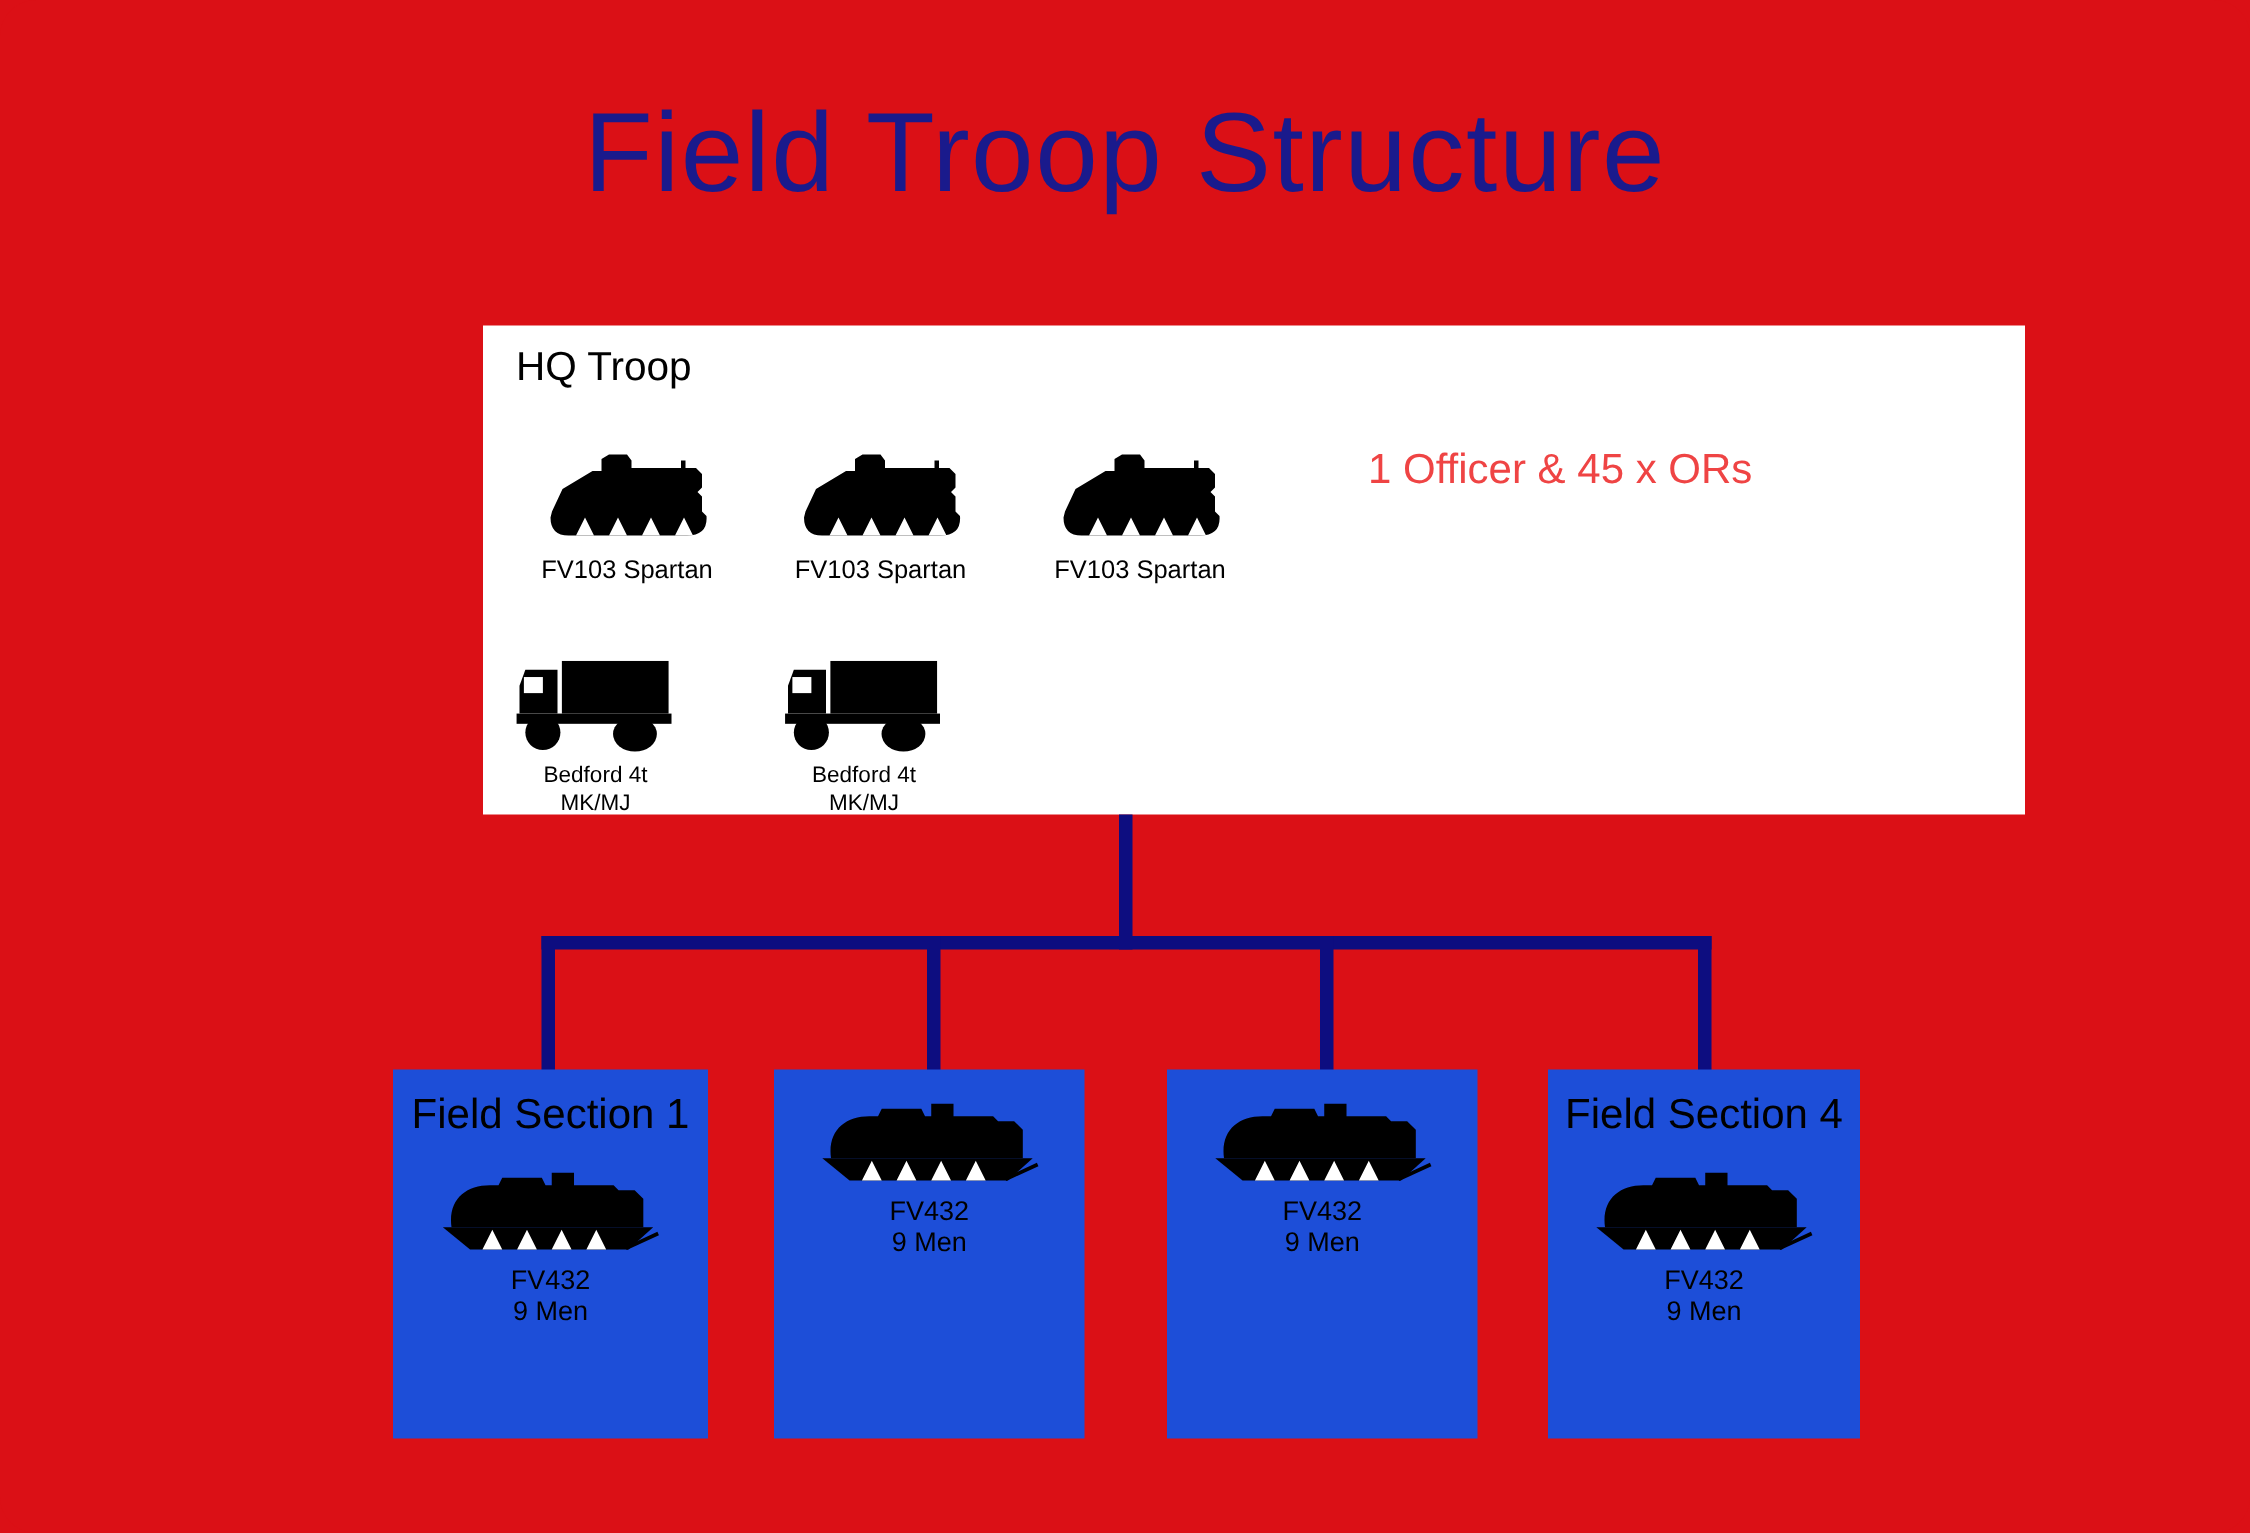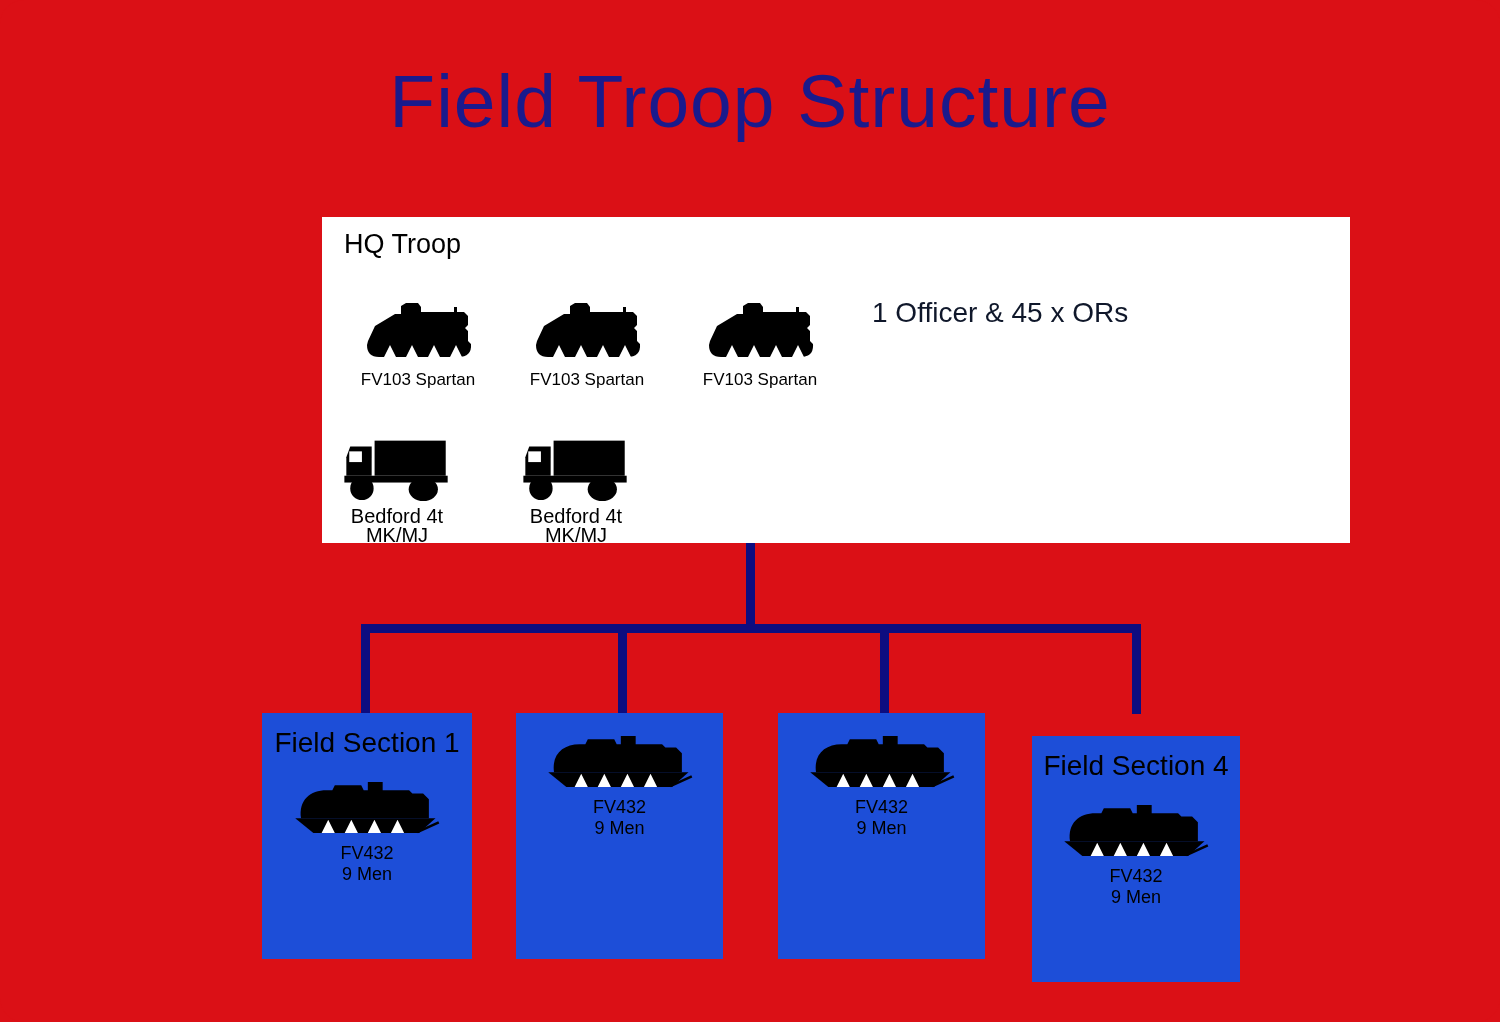--- a/index.html
+++ b/index.html
@@ -3,25 +3,25 @@
 <meta charset="utf-8">
 <style>
   html,body{margin:0;padding:0;background:#db1016;}
   #canvas{position:relative;width:1500px;height:1022px;background:#db1016;
           font-family:"Liberation Sans",sans-serif;overflow:hidden;border-radius:24px;}
   .title{position:absolute;left:0;top:58px;width:100%;text-align:center;
          font-size:75px;color:#1a1a8c;font-weight:400;letter-spacing:1px;}
   .box{position:absolute;background:#ffffff;}
   #hq-box{left:322px;top:217px;width:1028px;height:326px;}
   .hq-label{position:absolute;left:22px;top:12px;font-size:27px;color:#000;}
-  .personnel{position:absolute;left:550px;top:80px;width:300px;font-size:28px;
-             white-space:nowrap;color:#0f172a;}
+  .personnel{position:absolute;left:590px;top:80px;width:300px;font-size:28px;
+             white-space:nowrap;color:#ef4444;}
   .vehicle-cell{position:absolute;text-align:center;color:#000;}
   .v-label{font-size:17px;margin-top:3px;}
-  .v-label-sm{font-size:20px;line-height:19px;margin-top:4px;}
+  .v-label-sm{font-size:15px;line-height:19px;margin-top:4px;}
   .v-label-bm{font-size:18px;margin-top:5px;}
   .line{position:absolute;background:#0d0d80;}
   .section{position:absolute;top:713px;height:246px;background:#1d4ed8;
            text-align:center;color:#000;}
   .section-title{font-size:28px;margin-top:14px;}
   .section-icon-wrap{margin-top:13px;height:68px;}
   .section-label{font-size:18px;line-height:21px;margin-top:3px;}
   svg{display:block;margin:0 auto;}
   .hidden-defs{position:absolute;width:0;height:0;overflow:hidden;}
 </style>
@@ -153,21 +153,21 @@
       <svg width="158" height="66">
         <use href="#sym-fv432" xlink:href="#sym-fv432"></use>
         </svg>
     </div>
     <div class="section-label">
       <div>FV432</div>
       <div>9 Men</div>
     </div>
   </div>
 
-  <div class="section" style="left:1032px;width:208px;margin-top:23px;">
+  <div class="section" style="left:1032px;width:208px;">
     <div class="section-title">Field Section 4</div>
     <div class="section-icon-wrap">
       <svg width="158" height="66">
         <use href="#sym-fv432" xlink:href="#sym-fv432"></use>
         </svg>
     </div>
     <div class="section-label">
       <div>FV432</div>
       <div>9 Men</div>
     </div>

